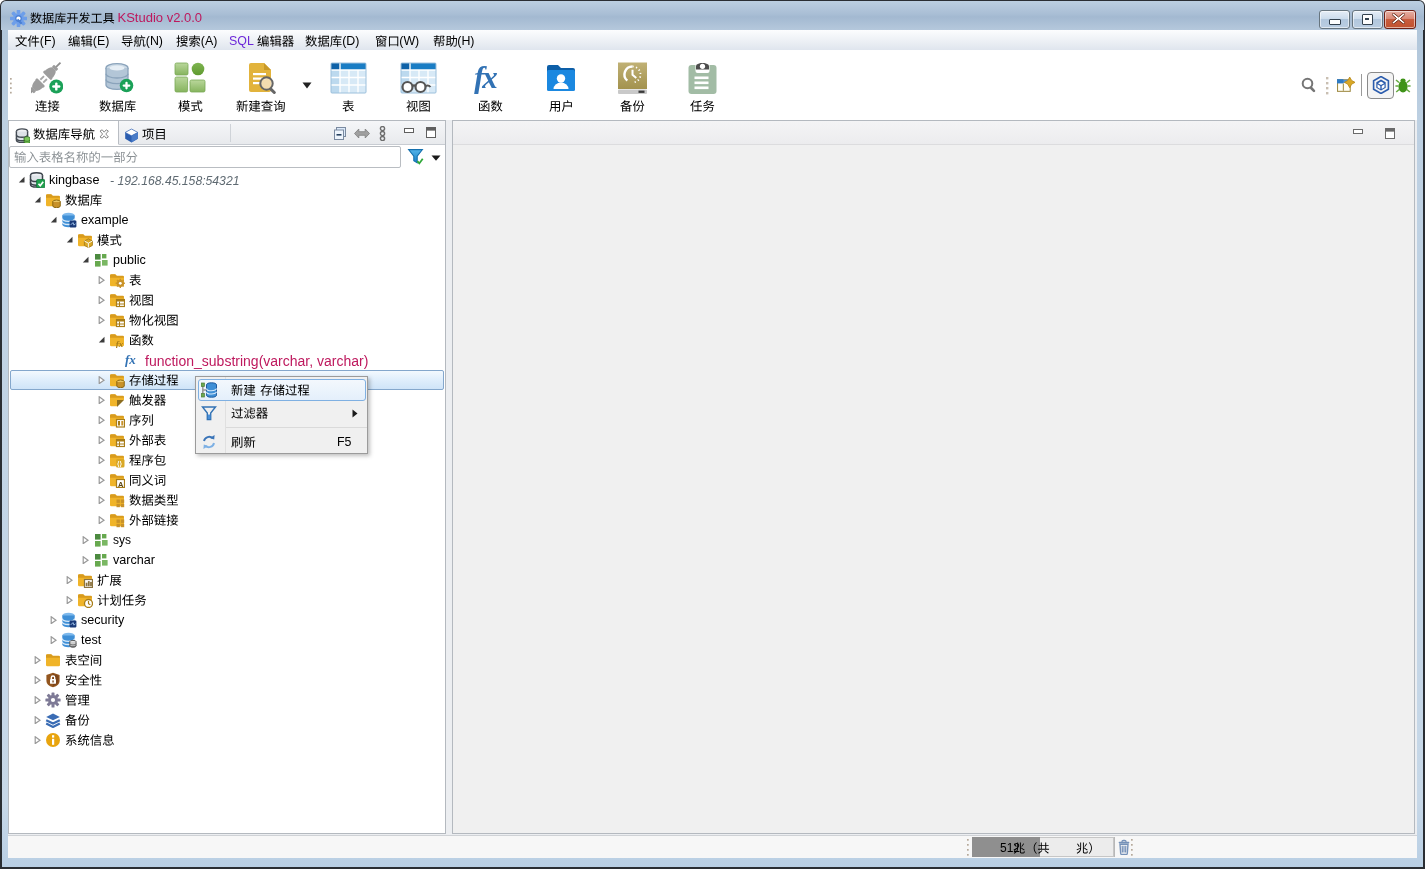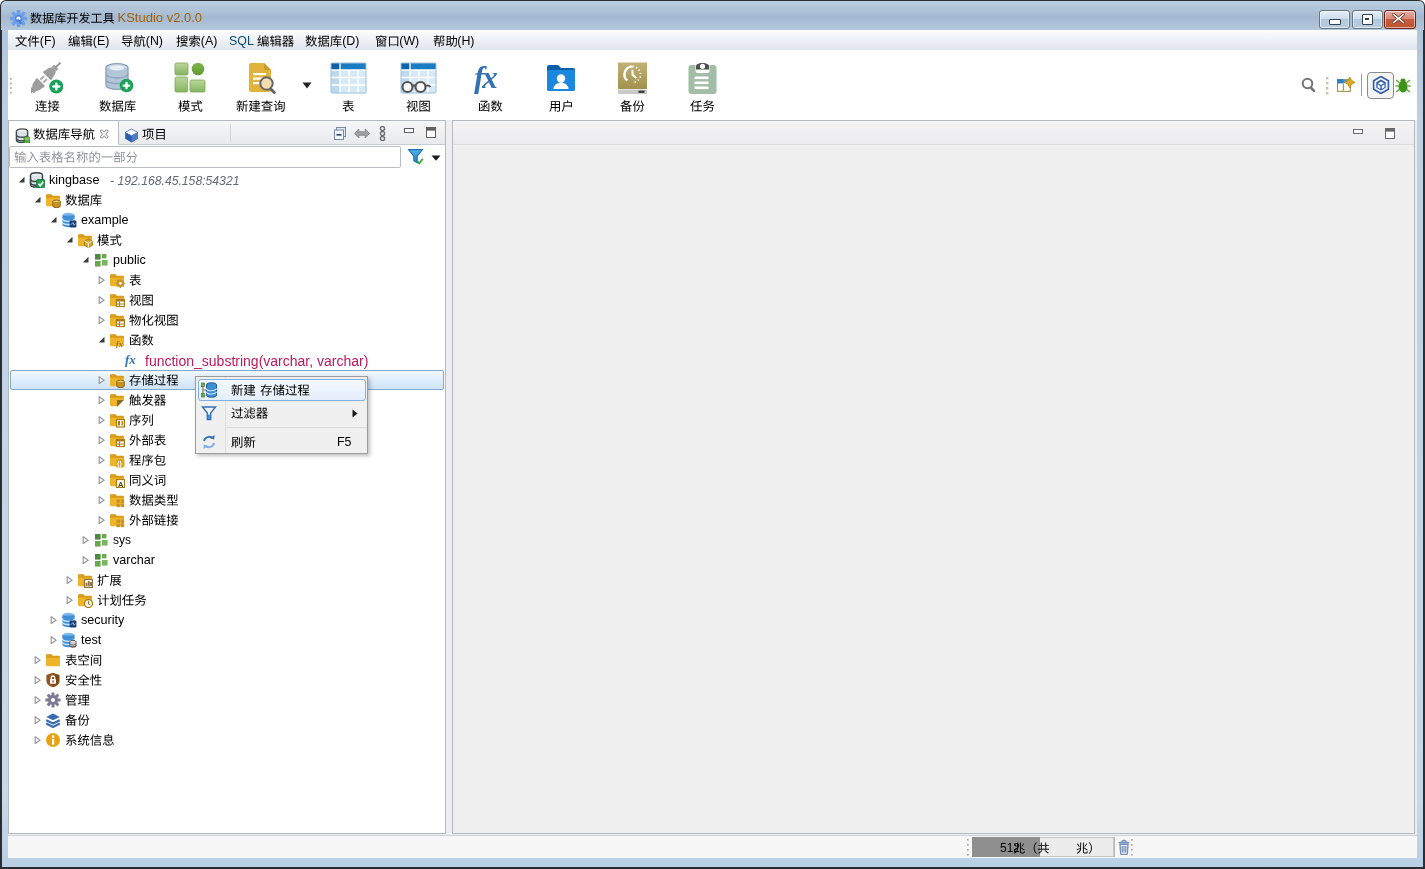--- a/index.html
+++ b/index.html
@@ -123,21 +123,21 @@
     <g fill="#000" transform="translate(0,14.60) scale(0.012100)">
       <use href="#u6570"></use>
       <use href="#u636E" x="1000"></use>
       <use href="#u5E93" x="2000"></use>
       <use href="#u5F00" x="3000"></use>
       <use href="#u53D1" x="4000"></use>
       <use href="#u5DE5" x="5000"></use>
       <use href="#u5177" x="6000"></use>
     </g>
   </svg>
-<div class="ab" style="left:117.5px;top:9.5px;font-size:13px;color:#a16207">KStudio v2.0.0</div>
+<div class="ab" style="left:117.5px;top:9.5px;font-size:13px;color:#be185d">KStudio v2.0.0</div>
 <div class="ab" style="left:1319px;top:10px;width:29px;height:17px;background:linear-gradient(180deg,#e6eef7 0%,#ccdcec 45%,#b2c7dd 50%,#bacde1 100%);border:1px solid #67757f;border-radius:3px;box-shadow:inset 0 0 0 1px rgba(255,255,255,0.55)"></div>
 <div class="ab" style="left:1352px;top:10px;width:29px;height:17px;background:linear-gradient(180deg,#e6eef7 0%,#ccdcec 45%,#b2c7dd 50%,#bacde1 100%);border:1px solid #67757f;border-radius:3px;box-shadow:inset 0 0 0 1px rgba(255,255,255,0.55)"></div>
 <div class="ab" style="left:1384px;top:10px;width:30px;height:17px;background:linear-gradient(180deg,#e6b0a5 0%,#d98875 45%,#c85c3e 50%,#c0512f 100%);border:1px solid #6e2015;border-radius:3px;box-shadow:inset 0 0 0 1px rgba(255,255,255,0.55)"></div>
 <div class="ab" style="left:1329px;top:19px;width:10px;height:3.6px;background:#fdfdfd;border:1px solid #33414e;border-radius:1px"></div>
 <div class="ab" style="left:1361.5px;top:14px;width:9px;height:8.5px;background:#fdfdfd;border:1.6px solid #33414e;border-radius:1px"></div>
 <div class="ab" style="left:1364.5px;top:17.5px;width:4.6px;height:2.6px;background:#33414e"></div>
 <svg class="ab" style="left:1392px;top:13px" width="13" height="11" viewBox="0 0 13 11">
     <path d="M1.5 0 L6.5 4 L11.5 0 L13 1.5 L8.5 5.5 L13 9.5 L11.5 11 L6.5 7 L1.5 11 L0 9.5 L4.5 5.5 L0 1.5 Z" fill="#fff" stroke="#5d1f10" stroke-width="0.9"></path>
   </svg>
 <div class="ab" style="left:8px;top:30px;width:1409px;height:20px;background:linear-gradient(180deg,#fcfdfe,#e4e9f0 85%,#dfe5ee)"></div>
@@ -191,21 +191,21 @@
     </g>
   </svg>
 <div class="ab" style="left:399.3px;top:34px;font-size:12.4px;color:#000">(W)</div>
 <svg class="ab" style="left:432.5px;top:30.5px" width="27" height="20" viewBox="0 0 27 20">
     <g fill="#000" transform="translate(0,14.71) scale(0.012400)">
       <use href="#u5E2E"></use>
       <use href="#u52A9" x="1000"></use>
     </g>
   </svg>
 <div class="ab" style="left:457.3px;top:34px;font-size:12.4px;color:#000">(H)</div>
-<div class="ab" style="left:229px;top:34px;font-size:12.4px;color:#0c4a6e">SQL</div>
+<div class="ab" style="left:229px;top:34px;font-size:12.4px;color:#6d28d9">SQL</div>
 <div class="ab" style="left:8px;top:50px;width:1409px;height:70px;background:#fff"></div>
 <svg class="ab" style="left:8.5px;top:77px" width="5" height="22" viewBox="0 0 5 22">
     <rect x="1" y="1.0" width="1.7" height="1.7" fill="#b5a99a"></rect>
     <rect x="1" y="5.6" width="1.7" height="1.7" fill="#b5a99a"></rect>
     <rect x="1" y="10.2" width="1.7" height="1.7" fill="#b5a99a"></rect>
     <rect x="1" y="14.8" width="1.7" height="1.7" fill="#b5a99a"></rect>
   </svg>
 <svg class="ab" style="left:31px;top:62px" width="32" height="32" viewBox="0 0 32 32">
     <g transform="rotate(45 16 14)" fill="#9d9d9d">
 <rect x="15.2" y="-5" width="1.8" height="6.5" fill="#8f8f8f"></rect>

